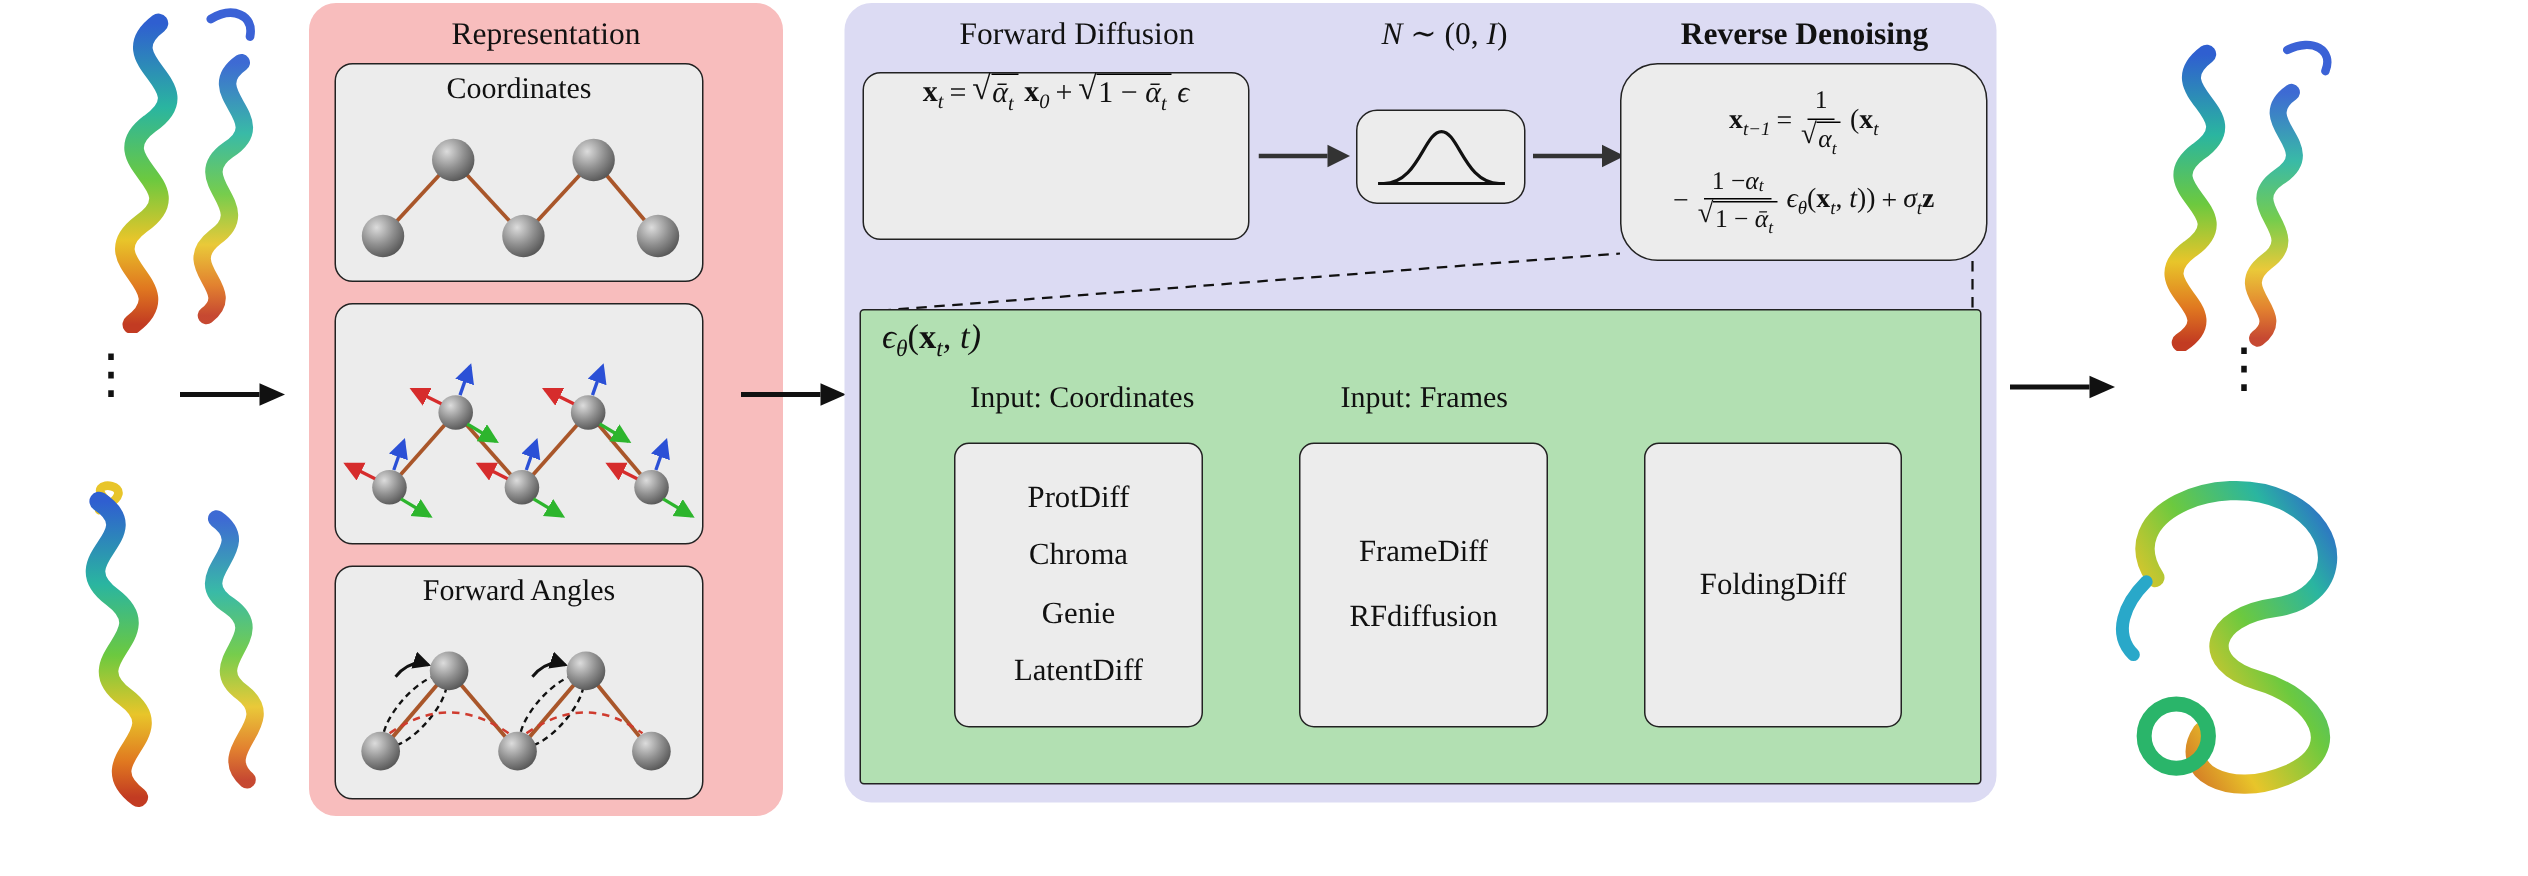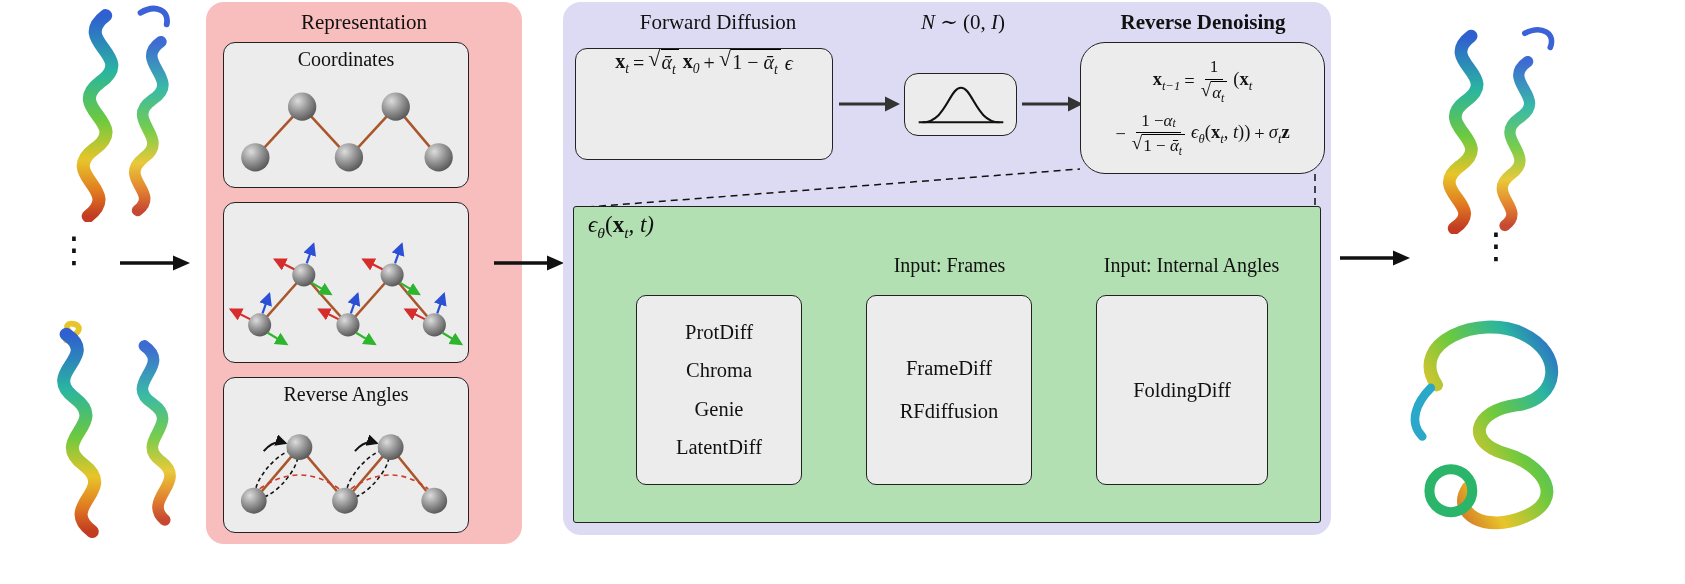--- a/index.html
+++ b/index.html
@@ -164,21 +164,21 @@
           <line class="fa" style="stroke:var(--frame-green,#2db52d)" x1="180" y1="48" x2="200" y2="60" marker-end="url(#aG)"></line>
           <line class="fa" style="stroke:var(--frame-red,#d62c2c)" x1="162" y1="34" x2="142" y2="24" marker-end="url(#aR)"></line>
           <line class="fa" style="stroke:var(--frame-blue,#2b50d6)" x1="219" y1="80" x2="226" y2="60" marker-end="url(#aB)"></line>
           <line class="fa" style="stroke:var(--frame-green,#2db52d)" x1="224" y1="100" x2="244" y2="112" marker-end="url(#aG)"></line>
           <line class="fa" style="stroke:var(--frame-red,#d62c2c)" x1="206" y1="86" x2="186" y2="76" marker-end="url(#aR)"></line>
         </g>
       </svg>
     </div>
 
     <div class="gbox" style="left:17px; top:375px; width:246px; height:156px;">
-      <div class="boxlabel" style="top:5px;">Reverse Angles</div>
+      <div class="boxlabel" style="top:5px;">Forward Angles</div>
       <svg class="abs" style="left:4px; top:36px;" width="238" height="114" viewBox="0 0 240 112">
         <line class="bond" x1="26" y1="86" x2="72" y2="32"></line>
         <line class="bond" x1="72" y1="32" x2="118" y2="86"></line>
         <line class="bond" x1="118" y1="86" x2="164" y2="32"></line>
         <line class="bond" x1="164" y1="32" x2="208" y2="86"></line>
         <ellipse class="dash-k" cx="49" cy="59" rx="30" ry="11" transform="rotate(-49 49 59)"></ellipse>
         <ellipse class="dash-k" cx="141" cy="59" rx="30" ry="11" transform="rotate(-49 141 59)"></ellipse>
         <path class="curve-k" d="M36,36 q10,-12 22,-8" marker-end="url(#aK)"></path>
         <path class="curve-k" d="M128,36 q10,-12 22,-8" marker-end="url(#aK)"></path>
         <path class="dash-r" d="M32,74 Q72,46 112,74"></path>
@@ -283,22 +283,22 @@
     <svg class="abs" style="left:0; top:0; pointer-events:none;" width="768" height="533">
       <line class="connector-line" x1="12" y1="206" x2="517" y2="167"></line>
       <line class="connector-line" x1="752" y1="172" x2="752" y2="206"></line>
     </svg>
 
     <div id="model-panel">
       <div id="green-title">
         <span class="mit">ϵ</span><sub>θ</sub><span>(</span><span class="mbf">x</span><sub>t</sub><span class="mit">, t)</span>
       </div>
 
+      <div class="col-header" style="left:50px; width:195px;">Input: Coordinates</div>
       <div class="col-header" style="left:283px; width:185px;">Input: Frames</div>
-      <div class="col-header" style="left:500px; width:235px;">Input: Internal Angles</div>
 
       <div class="model-box" style="left:62px; width:166px;">
         <span class="model-name">ProtDiff</span>
         <span class="model-name">Chroma</span>
         <span class="model-name">Genie</span>
         <span class="model-name">LatentDiff</span>
       </div>
       <div class="model-box" style="left:292px; width:166px; padding:40px 4px;">
         <span class="model-name">FrameDiff</span>
         <span class="model-name">RFdiffusion</span>

